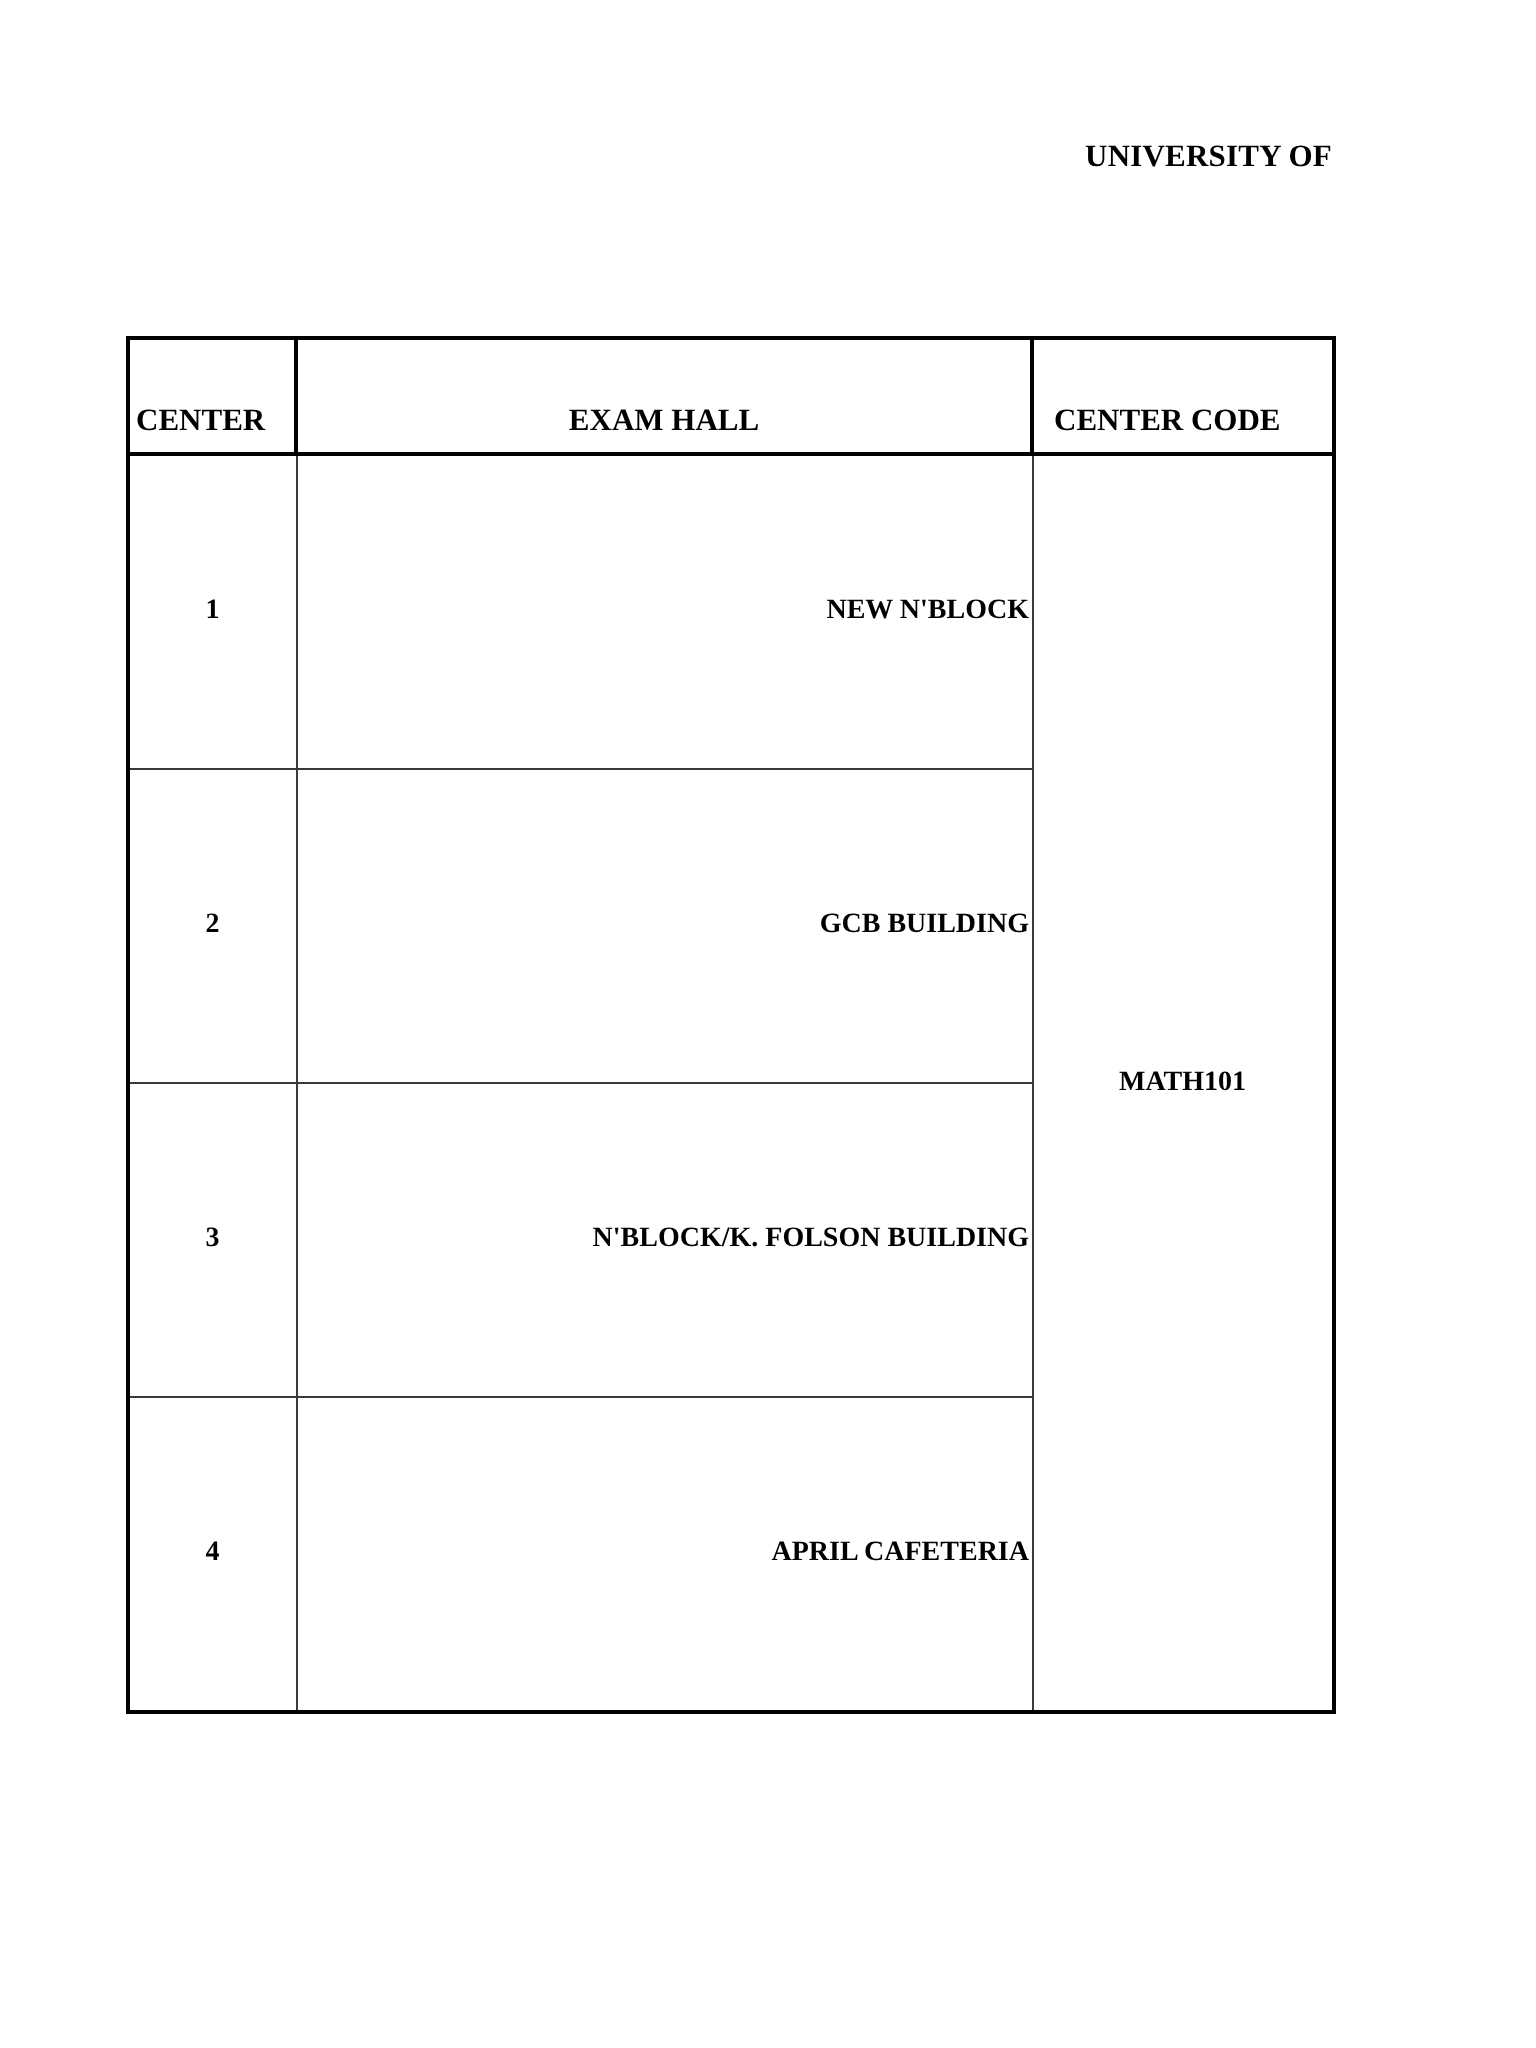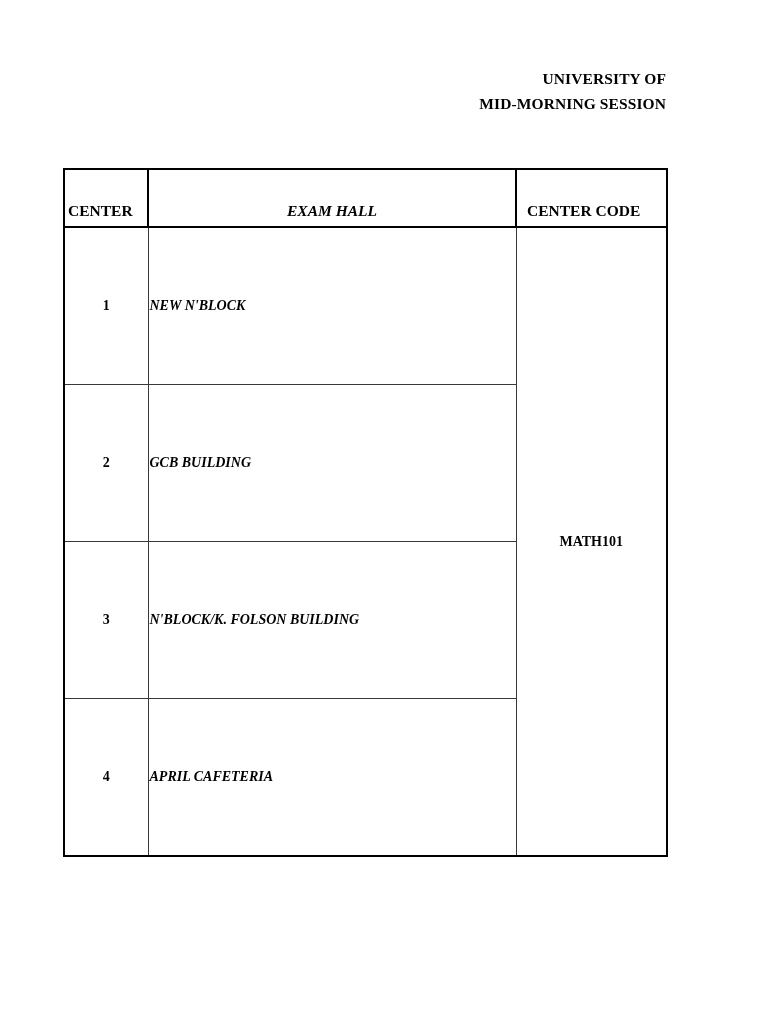--- a/index.html
+++ b/index.html
@@ -74,21 +74,20 @@
     border-bottom: 2.5px solid #000;
     border-right: 2.5px solid #000;
   }
   thead th.th-center {
     text-align: left;
     padding-left: 3px;
     margin-left: 20px;
   }
   thead th.th-hall {
     text-align: center;
-    font-style: italic;
   }
   thead th.th-code {
     text-align: left;
     padding-left: 10px;
     border-right: none;
   }
 
   tbody td {
     font-weight: bold;
     font-size: 14px;
@@ -97,38 +96,36 @@
     border-bottom: 1.2px solid #3a3a3a;
     border-right: 1.2px solid #3a3a3a;
   }
   tbody tr:last-child td {
     border-bottom: none;
   }
   tbody td.td-center {
     text-align: center;
   }
   tbody td.td-hall {
-    text-align: left;
-    font-style: italic;
+    text-align: right;
   }
   tbody td.td-code {
     text-align: center;
     vertical-align: middle;
     border-right: none;
     border-bottom: none;
   }
 </style>
 </head>
 <body>
 
 <div class="page">
 
   <div class="header-block">
     <span class="header-line">UNIVERSITY OF</span>
-    <span class="header-line">MID-MORNING SESSION</span>
   </div>
 
   <div class="tt-wrap">
     <table class="timetable">
       <colgroup>
         <col class="c-center">
         <col class="c-hall">
         <col class="c-code">
       </colgroup>
       <thead>

